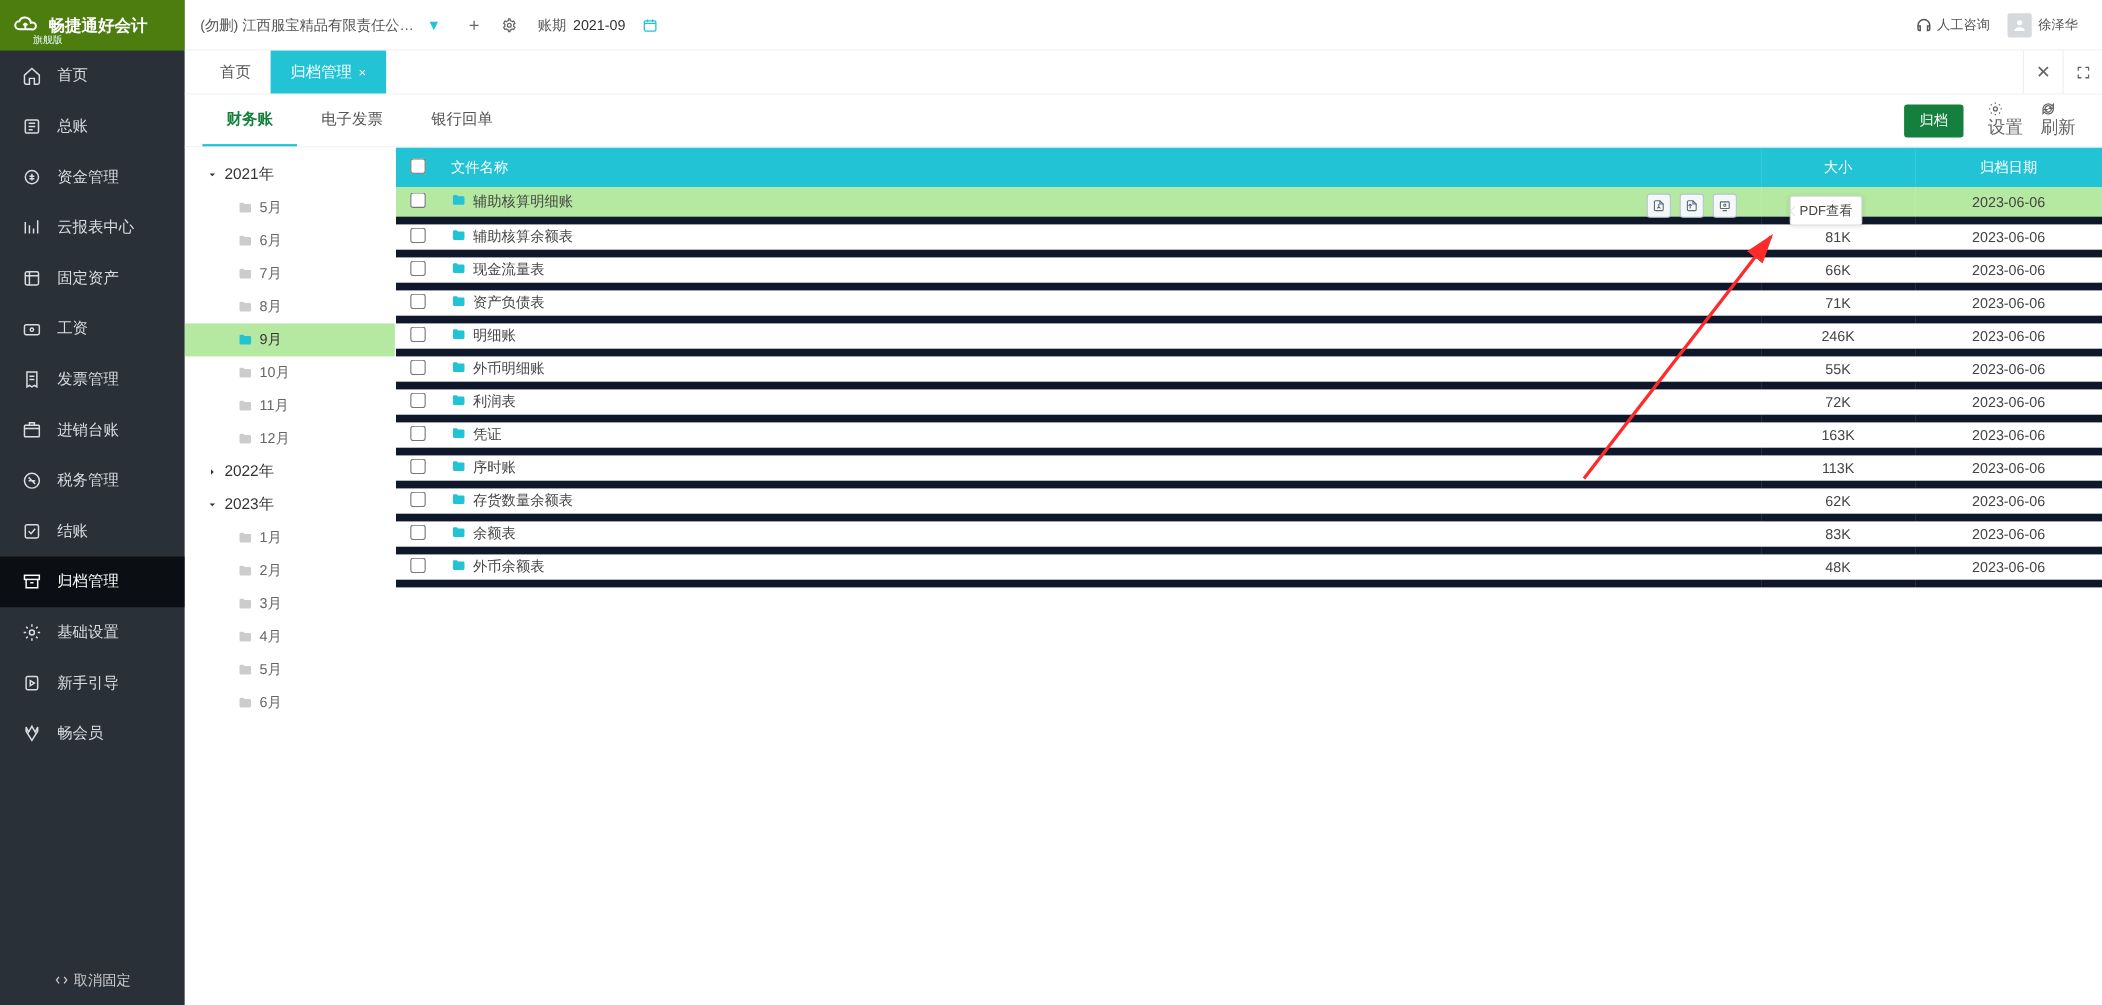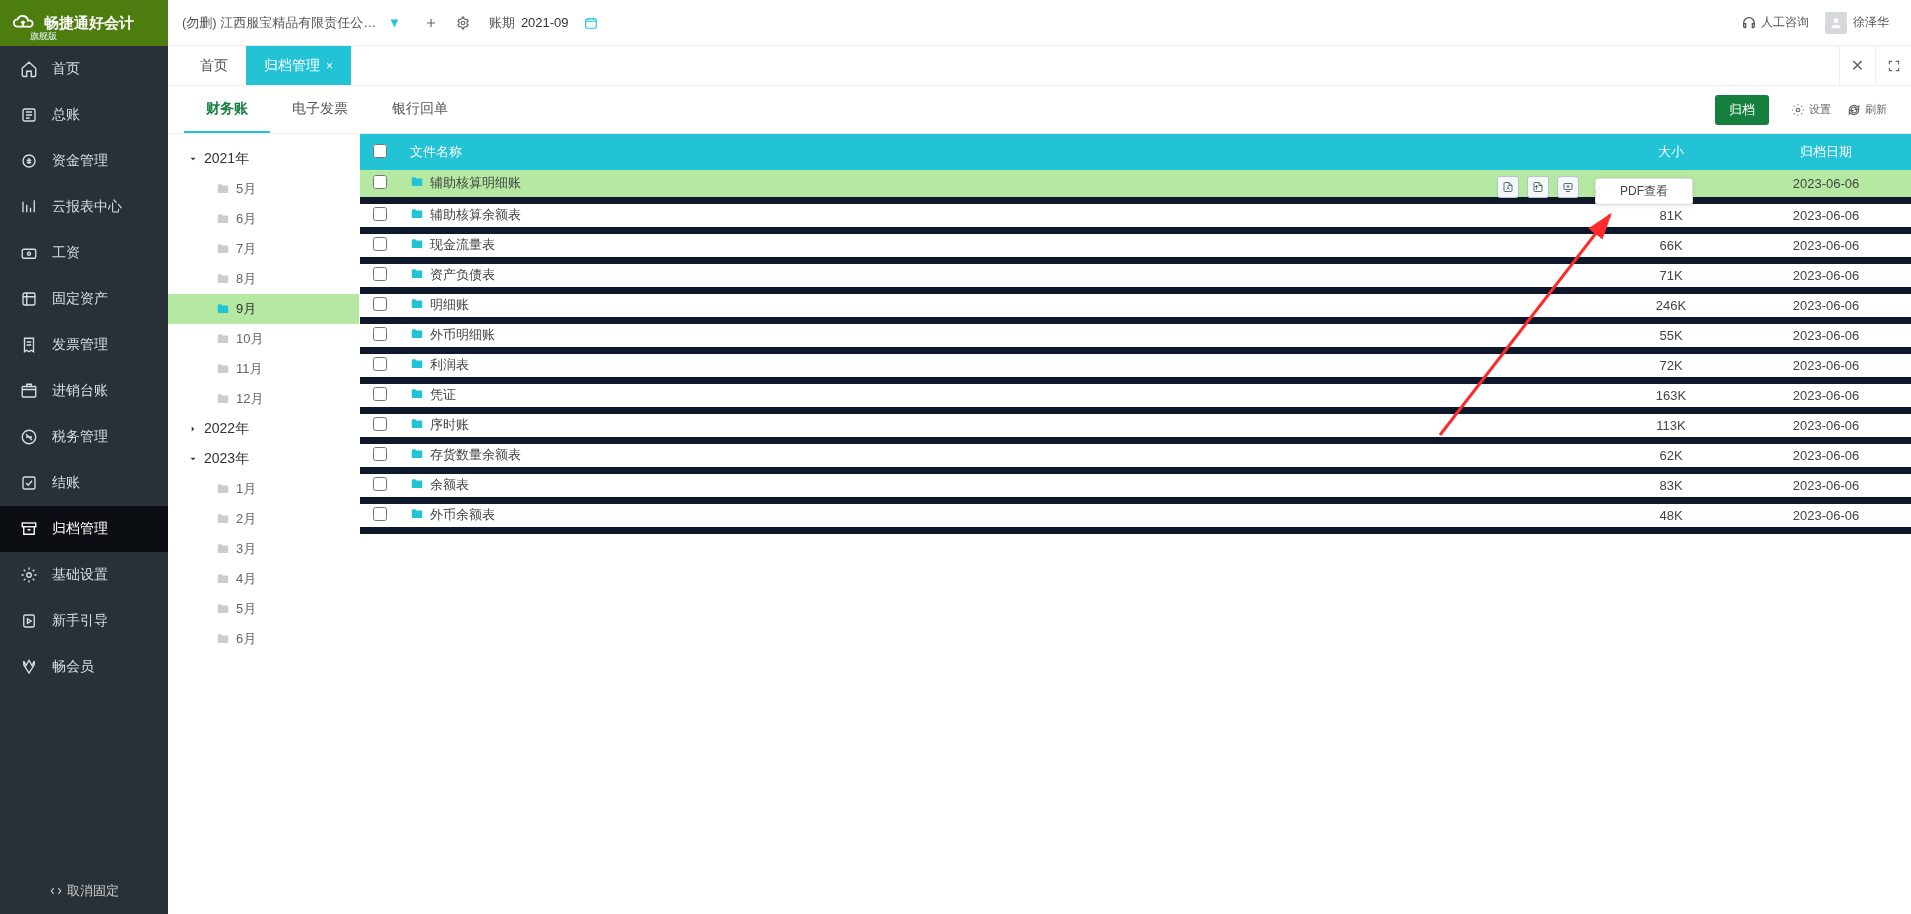--- a/index.html
+++ b/index.html
@@ -36,21 +36,21 @@
 .tabs-bar .tabs-spacer { flex:1;}
 .tabs-bar .sq-btn { width:36px; display:flex; align-items:center; justify-content:center; border-left:1px solid #eee; color:#666; cursor:pointer;}
 
 
 .subrow { position:absolute; left:168px; top:86px; right:0; height:48px; background:#fff; display:flex; align-items:center; border-bottom:1px solid #eee; padding:0 16px;}
 .subtabs { display:flex; align-items:stretch; height:100%;}
 .subtab { padding:0 22px; display:flex; align-items:center; font-size:14px; color:#555; cursor:pointer; border-bottom:2px solid transparent;}
 .subtab.active { color:#15803d; border-bottom-color:#22c3d5;font-weight:bold;}
 .subrow .spacer { flex:1;}
 .archive-btn { background:#15803d; color:#fff; border:none; height:30px; padding:0 14px; border-radius:3px; font-size:13px; cursor:pointer; margin-right:14px;}
-.link-btn { display:flex; align-items:flex-end; color:#666; font-size:11px; margin:0 8px; cursor:pointer;}
+.link-btn { display:flex; align-items:flex-start; color:#666; font-size:16px; margin:0 8px; cursor:pointer;flex-direction:column;}
 .link-btn svg { margin-right:4px;}
 
 
 .content { position:absolute; left:168px; top:134px; right:0; bottom:0; display:flex; background:#fff;}
 .tree-panel { width:192px; border-right:1px solid transparent; padding:10px 0; overflow:auto;}
 .year-row { height:30px; display:flex; align-items:center; padding-left:20px; font-size:14px; color:#333; cursor:pointer;}
 .year-row svg { margin-right:6px; }
 .month-row { height:30px; display:flex; align-items:center; padding-left:48px; font-size:13px; color:#666; cursor:pointer;}
 .month-row svg { margin-right:6px; color:#ccc;}
 .month-row.active { background:#b5e8a1; color:#333;}
@@ -66,21 +66,21 @@
 tbody td.center { text-align:center;}
 tbody td .fileicon { color:#22c3d5; margin-right:6px; display:inline-flex; vertical-align:-2px;}
 th.chk, td.chk { width:40px; text-align:center;}
 th.size-col, td.size-col { width:140px; text-align:center;}
 th.date-col, td.date-col { width:170px; text-align:center;}
 input[type=checkbox]{ width:14px; height:14px; cursor:pointer;}
 
 
 .row-actions { position:absolute; display:flex; gap:8px; }
 .row-actions .ico { width:22px; height:22px; border:1px solid #b5c4cc; border-radius:3px; display:flex; align-items:center; justify-content:center; color:#5a6a72; background:#f4f8fa; cursor:pointer;}
-.tooltip-box { position:absolute; background:#fff; border:1px solid #ddd; border-radius:3px; padding:4px 24px; font-size:12px; color:#444; box-shadow:0 1px 4px rgba(0,0,0,.1);}
+.tooltip-box { position:absolute; background:#fff; border:1px solid #ddd; border-radius:3px; padding:4px 8px; font-size:12px; color:#444; box-shadow:0 1px 4px rgba(0,0,0,.1);}
 .tooltip-box:before { content:""; position:absolute; left:-6px; top:50%; margin-top:-5px; border:5px solid transparent; border-right-color:#ddd;}
 .tooltip-box:after { content:""; position:absolute; left:-5px; top:50%; margin-top:-5px; border:5px solid transparent; border-right-color:#fff;}
 
 
 .red-arrow { position:absolute; pointer-events:none;}
 </style>
 </head>
 <body>
 
 <div class="sidebar">
@@ -114,31 +114,31 @@
         <span>资金管理</span>
       </div>
       <div class="nav-item">
         <svg width="18" height="18" viewBox="0 0 24 24" fill="none" stroke="currentColor" stroke-width="1.8">
           <path d="M4 19V5m5 14V9m5 10v-6m5 6V3"></path>
         </svg>
         <span>云报表中心</span>
       </div>
       <div class="nav-item">
         <svg width="18" height="18" viewBox="0 0 24 24" fill="none" stroke="currentColor" stroke-width="1.8">
+          <rect x="4" y="4" width="16" height="16" rx="2"></rect>
+          <path d="M4 9h16M9 4v16"></path>
+        </svg>
+        <span>固定资产</span>
+      </div>
+      <div class="nav-item">
+        <svg width="18" height="18" viewBox="0 0 24 24" fill="none" stroke="currentColor" stroke-width="1.8">
           <rect x="3" y="7" width="18" height="12" rx="2"></rect>
           <circle cx="12" cy="13" r="2"></circle>
         </svg>
         <span>工资</span>
-      </div>
-      <div class="nav-item">
-        <svg width="18" height="18" viewBox="0 0 24 24" fill="none" stroke="currentColor" stroke-width="1.8">
-          <rect x="4" y="4" width="16" height="16" rx="2"></rect>
-          <path d="M4 9h16M9 4v16"></path>
-        </svg>
-        <span>固定资产</span>
       </div>
       <div class="nav-item">
         <svg width="18" height="18" viewBox="0 0 24 24" fill="none" stroke="currentColor" stroke-width="1.8">
           <path d="M6 3h12v18l-3-2-3 2-3-2-3 2z"></path>
           <path d="M9 8h6M9 12h6"></path>
         </svg>
         <span>发票管理</span>
       </div>
       <div class="nav-item">
         <svg width="18" height="18" viewBox="0 0 24 24" fill="none" stroke="currentColor" stroke-width="1.8">

